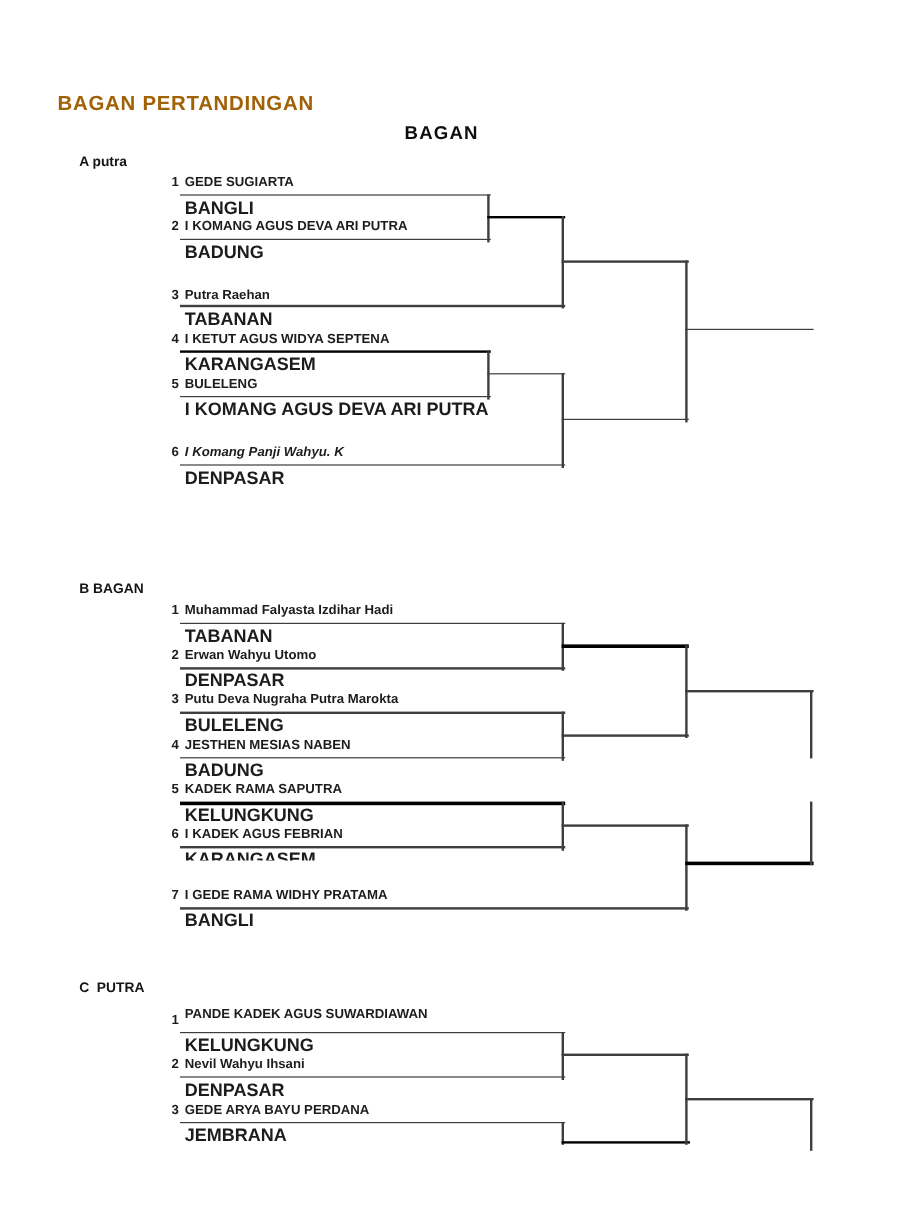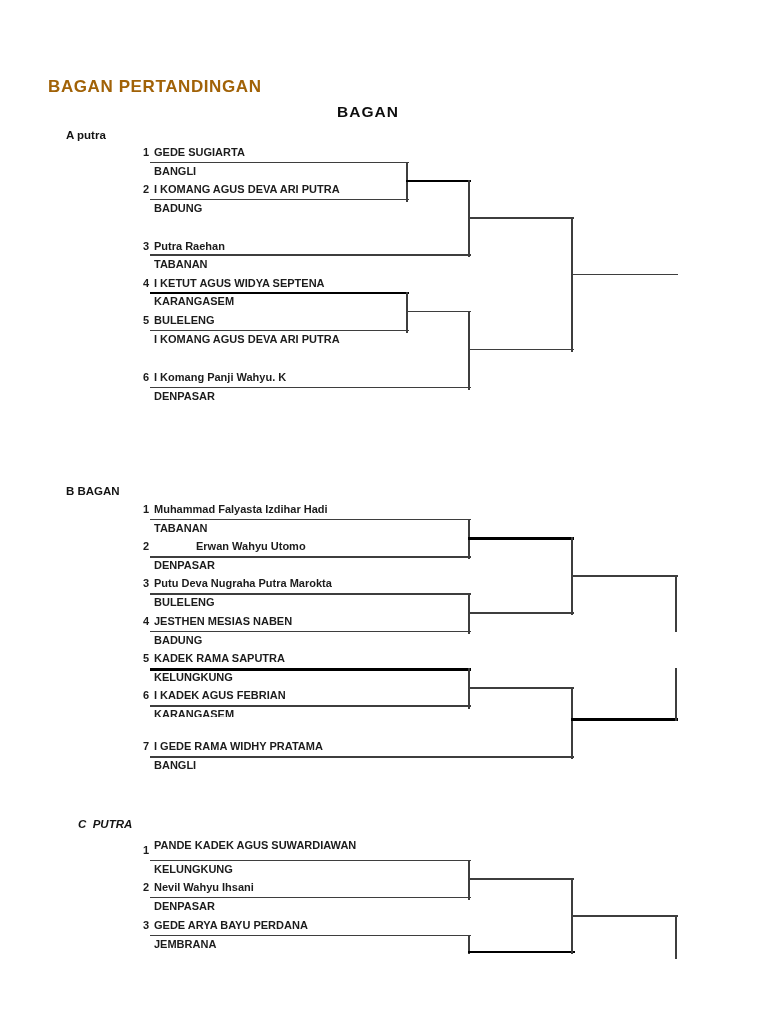--- a/index.html
+++ b/index.html
@@ -28,21 +28,21 @@
     position:absolute; font-size:11.5px; white-space:pre; color:#141414;
   }
   .entry-num{
     position:absolute; left:100px; width:49px; text-align:right;
     font-size:11px; color:#1c1c1c;
   }
   .entry-name{
     position:absolute; left:154px; font-size:11px; white-space:pre; color:#1c1c1c;
   }
   .entry-region{
-    position:absolute; left:154px; font-size:11px; white-space:pre; color:#1c1c1c;
+    position:absolute; left:154px; font-size:15px; white-space:pre; color:#1c1c1c;
   }
   .region-clip{
     position:absolute; left:154px; overflow:hidden;
   }
   .region-clip .entry-region{position:static;}
   .h-line{position:absolute; height:1.6px; background:#3e3e3e;}
   .v-line{position:absolute; width:1.6px; background:#3e3e3e;}
   .line-b1{background:#000000;}
   .line-b2{background:#000000;}
 </style>
@@ -67,40 +67,40 @@
     <div class="entry-region" style="top: 257.5px;">TABANAN</div>
     <div class="entry-num" style="top: 276.5px;">4</div>
     <div class="entry-name" style="top: 276.5px;">I KETUT AGUS WIDYA SEPTENA</div>
     <div class="h-line line-b1" style="left: 150px; top: 291.5px; width: 258.6px; height: 2.6px;"></div>
     <div class="entry-region" style="top: 295px;">KARANGASEM</div>
     <div class="entry-num" style="top: 313.8px;">5</div>
     <div class="entry-name" style="top: 313.8px;">BULELENG</div>
     <div class="h-line" style="left: 150px; top: 329.5px; width: 258.6px; height: 1.6px;"></div>
     <div class="entry-region" style="top: 332.5px;">I KOMANG AGUS DEVA ARI PUTRA</div>
     <div class="entry-num" style="top: 370.8px;">6</div>
-    <div class="entry-name" style="top: 370.8px;">I Komang Panji Wahyu. K</div>
+    <div class="entry-name" style="top: 370.8px; font-style: italic;">I Komang Panji Wahyu. K</div>
     <div class="h-line" style="left: 150px; top: 386.5px; width: 320.6px; height: 1.6px;"></div>
     <div class="entry-region" style="top: 390px;">DENPASAR</div>
     <div class="v-line" style="left: 406px; top: 161.5px; height: 40.6px; width: 1.6px;"></div>
     <div class="h-line line-b1" style="left: 406px; top: 179.5px; width: 64.6px; height: 2.6px;"></div>
     <div class="v-line" style="left: 468px; top: 179.5px; height: 77.6px; width: 1.6px;"></div>
     <div class="h-line" style="left: 468px; top: 217px; width: 105.6px; height: 1.6px;"></div>
     <div class="v-line" style="left: 406px; top: 291.5px; height: 41.1px; width: 1.6px;"></div>
     <div class="h-line" style="left: 406px; top: 310.5px; width: 64.6px; height: 1.6px;"></div>
     <div class="v-line" style="left: 468px; top: 310.5px; height: 79.1px; width: 1.6px;"></div>
     <div class="h-line" style="left: 468px; top: 348.5px; width: 105.6px; height: 1.6px;"></div>
     <div class="v-line" style="left: 571px; top: 217px; height: 134.6px; width: 1.6px;"></div>
     <div class="h-line" style="left: 571px; top: 273.5px; width: 106.6px; height: 1.6px;"></div>
     <div class="section-header" style="left: 66px; top: 485px;">B BAGAN</div>
     <div class="entry-num" style="top: 502.7px;">1</div>
     <div class="entry-name" style="top: 502.7px;">Muhammad Falyasta Izdihar Hadi</div>
     <div class="h-line" style="left: 150px; top: 518.7px; width: 320.6px; height: 1.6px;"></div>
     <div class="entry-region" style="top: 521.5px;">TABANAN</div>
     <div class="entry-num" style="top: 540px;">2</div>
-    <div class="entry-name" style="top: 540px; margin-left: 42px;">Erwan Wahyu Utomo</div>
+    <div class="entry-name" style="top: 540px;">Erwan Wahyu Utomo</div>
     <div class="h-line" style="left: 150px; top: 556px; width: 320.6px; height: 1.6px;"></div>
     <div class="entry-region" style="top: 558.8px;">DENPASAR</div>
     <div class="entry-num" style="top: 577.3px;">3</div>
     <div class="entry-name" style="top: 577.3px;">Putu Deva Nugraha Putra Marokta</div>
     <div class="h-line" style="left: 150px; top: 593.3px; width: 320.6px; height: 1.6px;"></div>
     <div class="entry-region" style="top: 596.2px;">BULELENG</div>
     <div class="entry-num" style="top: 614.7px;">4</div>
     <div class="entry-name" style="top: 614.7px;">JESTHEN MESIAS NABEN</div>
     <div class="h-line" style="left: 150px; top: 630.7px; width: 320.6px; height: 1.6px;"></div>
     <div class="entry-region" style="top: 633.5px;">BADUNG</div>
@@ -123,21 +123,21 @@
     <div class="v-line" style="left: 468px; top: 593.3px; height: 40.6px; width: 1.6px;"></div>
     <div class="h-line" style="left: 468px; top: 612px; width: 105.6px; height: 1.6px;"></div>
     <div class="v-line" style="left: 571px; top: 537.3px; height: 77.9px; width: 1.6px;"></div>
     <div class="h-line" style="left: 571px; top: 575px; width: 106.6px; height: 1.6px;"></div>
     <div class="v-line" style="left: 468px; top: 668px; height: 40.6px; width: 1.6px;"></div>
     <div class="h-line" style="left: 468px; top: 687px; width: 105.6px; height: 1.6px;"></div>
     <div class="v-line" style="left: 571px; top: 687px; height: 72.1px; width: 1.6px;"></div>
     <div class="h-line line-b2" style="left: 571px; top: 717.5px; width: 106.6px; height: 3.2px;"></div>
     <div class="v-line" style="left: 675px; top: 575px; height: 56.6px; width: 1.6px;"></div>
     <div class="v-line" style="left: 675px; top: 668px; height: 52.6px; width: 1.6px;"></div>
-    <div class="section-header" style="left: 78px; top: 817.5px; font-style: italic;">C  PUTRA</div>
+    <div class="section-header" style="left: 66px; top: 817.5px;">C  PUTRA</div>
     <div class="entry-num" style="top: 844px;">1</div>
     <div class="entry-name" style="top: 839px;">PANDE KADEK AGUS SUWARDIAWAN</div>
     <div class="h-line" style="left: 150px; top: 859.5px; width: 320.6px; height: 1.6px;"></div>
     <div class="entry-region" style="top: 862.5px;">KELUNGKUNG</div>
     <div class="entry-num" style="top: 880.7px;">2</div>
     <div class="entry-name" style="top: 880.7px;">Nevil Wahyu Ihsani</div>
     <div class="h-line" style="left: 150px; top: 896.5px; width: 320.6px; height: 1.6px;"></div>
     <div class="entry-region" style="top: 899.8px;">DENPASAR</div>
     <div class="entry-num" style="top: 918.7px;">3</div>
     <div class="entry-name" style="top: 918.7px;">GEDE ARYA BAYU PERDANA</div>

